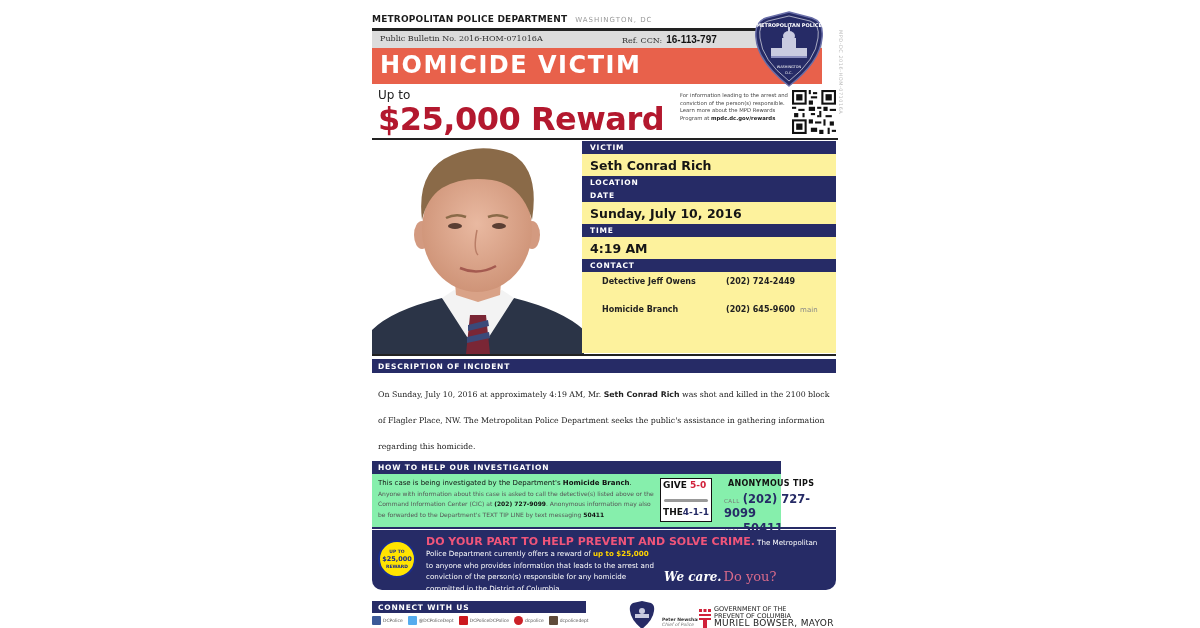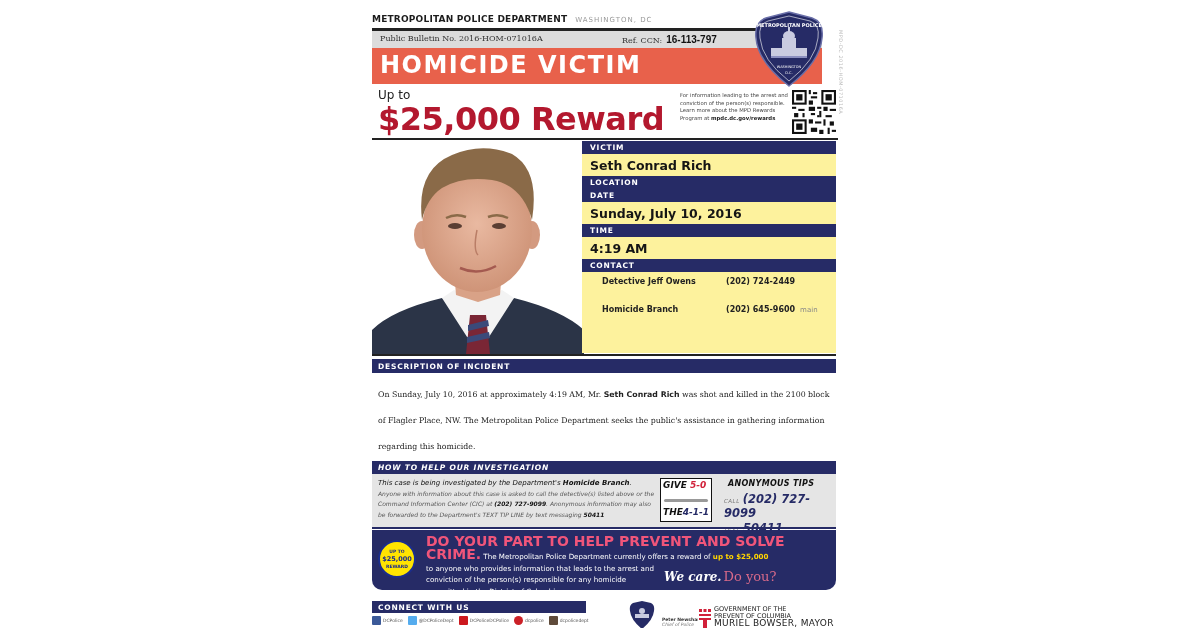--- a/index.html
+++ b/index.html
@@ -44,21 +44,21 @@
   .contact-row .phone { position: absolute; left: 144px; top: 5px; }
   .contact-row .main { font-weight: normal; color: #888; font-size: 7px; margin-left: 5px; }
   .photo-bottom { position: absolute; left: 0; top: 344px; width: 464px; height: 2px; background: #222; }
 
   
   .desc-head { position: absolute; left: 0; top: 349px; width: 464px; height: 14px; background: #262b66; color: #fff; font-size: 7.5px; font-weight: bold; letter-spacing: 0.8px; padding: 3px 0 0 6px; }
   .desc-body { position: absolute; left: 6px; top: 372px; width: 458px; font-family: "DejaVu Serif", serif; font-size: 7.8px; line-height: 26px; color: #222; }
   .desc-body b { font-family: "DejaVu Sans", sans-serif; font-weight: bold; }
 
   
-  .help { position: absolute; left: 0; top: 451px; width: 464px; height: 68px; background: #e5e5e5; font-style: italic; }
+  .help { position: absolute; left: 0; top: 451px; width: 409px; height: 68px; background: #86efac; }
   .help-head { height: 13px; background: #262b66; color: #fff; font-size: 7.5px; font-weight: bold; letter-spacing: 0.8px; padding: 2px 0 0 6px; }
   .help-text { position: absolute; left: 6px; top: 17px; width: 280px; font-size: 6px; line-height: 10.5px; color: #555; }
   .help-text .lead { font-size: 7px; color: #111; }
   .help-text b { color: #111; }
   .help-bottom { position: absolute; left: 0; bottom: 0; width: 464px; height: 2px; background: #262b66; }
   .give50 { position: absolute; left: 288px; top: 17px; width: 52px; height: 44px; border: 1.5px solid #111; background: #fff; }
   .give50 .r1 { position: absolute; left: 2px; top: 1px; font-size: 9px; font-weight: bold; color: #111; }
   .give50 .r1 span { color: #d1213a; }
   .give50 .mid { position: absolute; left: 3px; top: 20px; width: 44px; height: 3px; background: #999; border-radius: 2px; }
   .give50 .r2 { position: absolute; left: 2px; top: 28px; font-size: 9px; font-weight: bold; color: #111; }
@@ -68,21 +68,21 @@
   .anon .row { margin-top: 4px; font-size: 11.5px; font-weight: bold; color: #262b66; }
   .anon .row .k { font-size: 5.5px; color: #777; font-weight: normal; margin-right: 3px; letter-spacing: 0.5px; }
 
   
   .part { position: absolute; left: 0; top: 520px; width: 464px; height: 60px; background: #262b66; border-radius: 0 0 10px 10px; }
   .reward-badge { position: absolute; left: 6px; top: 10px; width: 38px; height: 38px; border-radius: 50%; background: #ffe400; border: 2px solid #1b2d8c; text-align: center; color: #1b2d8c; font-weight: bold; }
   .reward-badge .a { font-size: 4.5px; margin-top: 7px; }
   .reward-badge .b { font-size: 6.5px; margin-top: 1px; }
   .reward-badge .c { font-size: 4.5px; margin-top: 1px; }
   .part-text { position: absolute; left: 54px; top: 6px; width: 408px; font-size: 7.1px; line-height: 11.4px; color: #fff; }
-  .part-text .hl { color: #f0557a; font-weight: bold; font-size: 14px; }
+  .part-text .hl { color: #f0557a; font-weight: bold; font-size: 11px; }
   .part-text .amt { color: #ffd400; font-weight: bold; }
   .wecare { position: absolute; left: 292px; top: 36px; font-family: "DejaVu Serif", serif; font-style: italic; font-size: 16px; color: #fff; font-weight: bold; }
   .wecare span { font-style: normal; font-weight: normal; color: #d96a8a; font-size: 13px; margin-left: 2px; }
 
   
   .connect { position: absolute; left: 0; top: 591px; width: 214px; height: 12px; background: #262b66; color: #fff; font-size: 7.5px; font-weight: bold; letter-spacing: 0.8px; padding: 1.5px 0 0 6px; }
   .social { position: absolute; left: 0; top: 606px; width: 220px; display: flex; gap: 5px; font-size: 4.5px; color: #555; align-items: center; }
   .social .s { display: flex; align-items: center; gap: 2px; }
   .social .ic { width: 9px; height: 9px; border-radius: 1px; display: inline-block; }
 

